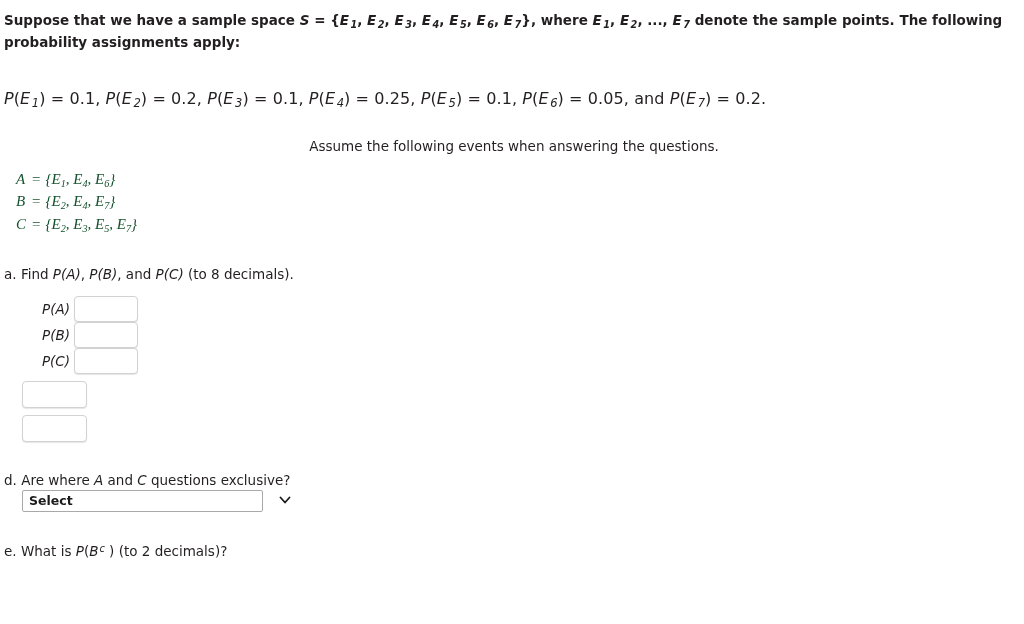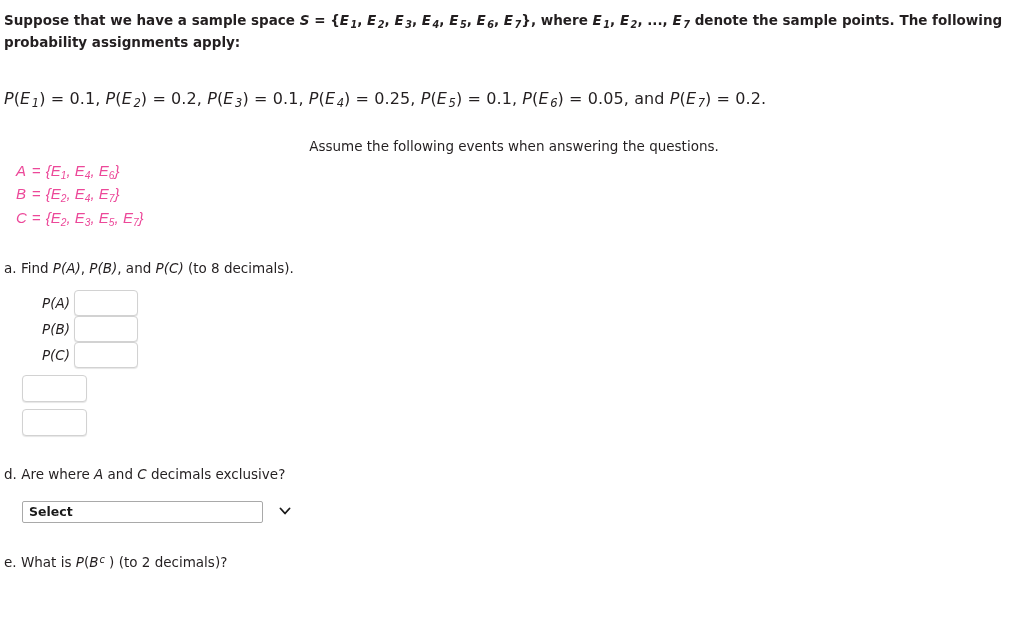--- a/index.html
+++ b/index.html
@@ -56,23 +56,23 @@
   }
   sup.sp {
     font-size: 0.72em;
     vertical-align: 0.42em;
     font-style: italic;
     padding-left: 1px;
   }
 
   
   .events {
-    font-family: Liberation Sans, sans-serif;
-    margin: 6px 0 0 14px;
-    color: #ec4899;
+    font-family: Liberation Serif, serif;
+    margin: 15px 0 0 14px;
+    color: #14532d;
   }
   .events .row {
     font-size: 15px;
     line-height: 1.45;
     white-space: nowrap;
   }
   .events .nm {
     font-style: italic;
     display: inline-block;
     width: 14px;
@@ -145,21 +145,21 @@
     height: 26px;
   }
   .ansbox-wrap {
     margin: 7px 0 0 20px;
   }
   .ansbox {
     width: 65px;
     height: 27px;
   }
   .selwrap {
-    margin: 19px 0 0 20px;
+    margin: 2px 0 0 20px;
     position: relative;
     width: 277px;
     height: 22px;
   }
   select.sel {
     -webkit-appearance: none;
     appearance: none;
     width: 241px;
     height: 22px;
     box-sizing: border-box;
@@ -233,21 +233,21 @@
   <div class="ansbox-wrap">
     <input class="tbox ansbox" type="text" value="" style="">
   </div>
 
   <div class="ansbox-wrap">
     <input class="tbox ansbox" type="text" value="" style="">
   </div>
 
   <div class="qline q-d">
     <span>d.</span>
-    <span>Are where </span><i class="v">A</i><span> and </span><i class="v">C</i><span> decimals exclusive?</span>
+    <span>Are where </span><i class="v">A</i><span> and </span><i class="v">C</i><span> questions exclusive?</span>
   </div>
   <div class="selwrap">
     <select class="sel">
       <option>Select</option>
     </select>
     <span class="chev">
       <svg viewBox="0 0 12 12" width="12" height="12" aria-hidden="true">
         <path d="M1.5 3.5 L6 8.5 L10.5 3.5" fill="none" stroke="#1a1a1a" stroke-width="1.8" stroke-linecap="round" stroke-linejoin="round"></path>
       </svg>
     </span>

